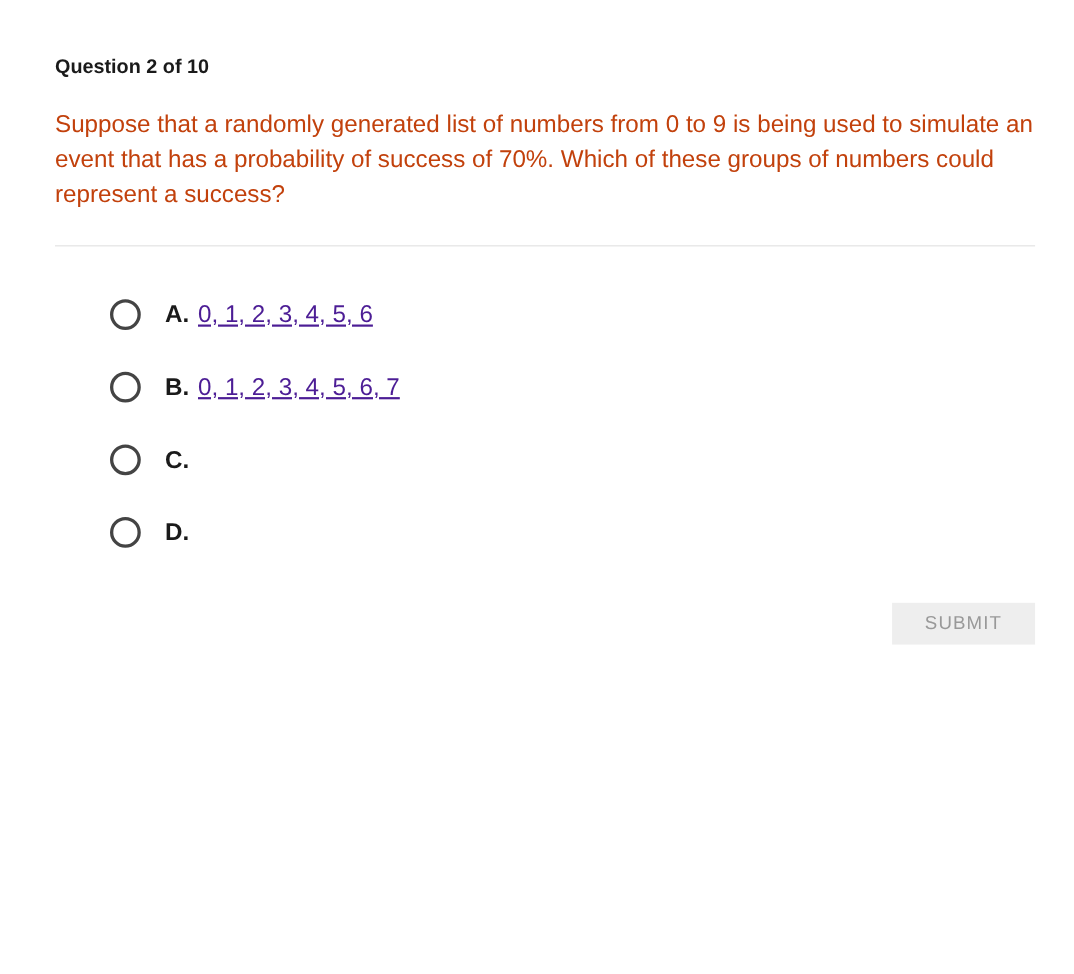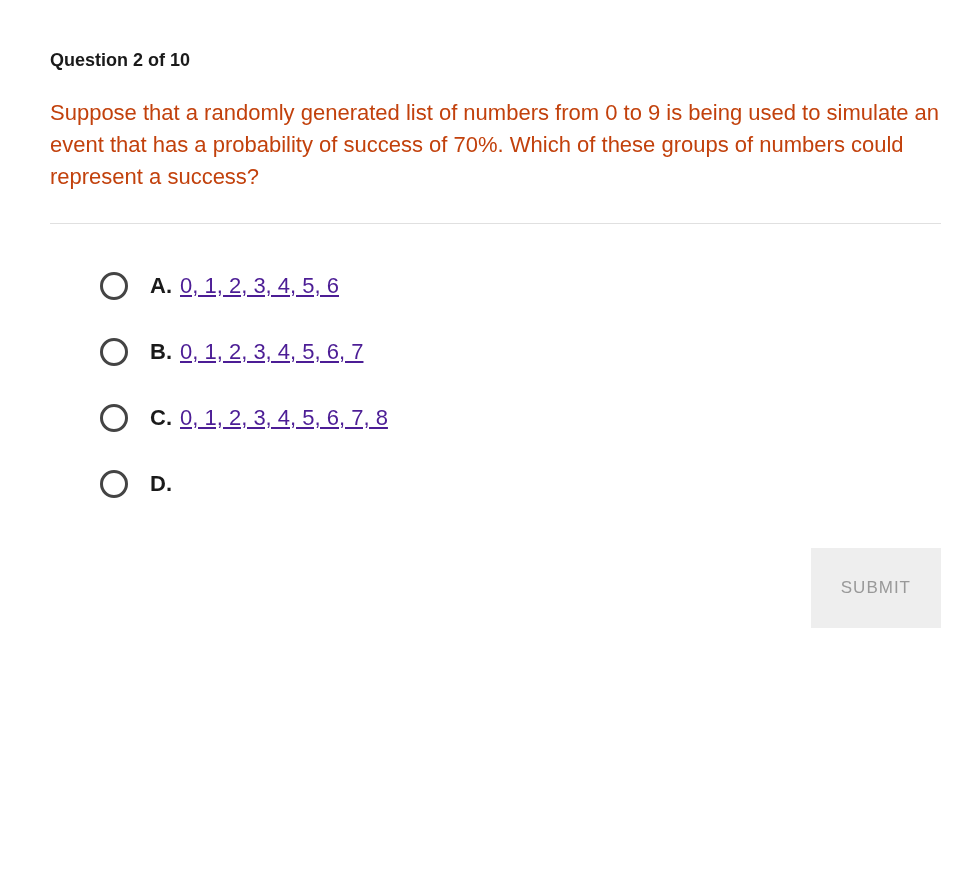--- a/index.html
+++ b/index.html
@@ -63,21 +63,21 @@
     .submit-container {
       display: flex;
       justify-content: flex-end;
       margin-top: 50px;
       padding-right: 0px;
     }
     .submit-button {
       background: #eeeeee;
       color: #999999;
       border: none;
-      padding: 30px 30px;
+      padding: 9px 30px;
       font-size: 17px;
       font-weight: 500;
       letter-spacing: 1px;
       cursor: pointer;
       font-family: Arial, Helvetica, sans-serif;
     }
   </style>
 </head>
 <body>
 
@@ -94,21 +94,20 @@
     <span class="option-text">0, 1, 2, 3, 4, 5, 6</span>
   </div>
   <div class="option">
     <div class="radio"></div>
     <span class="option-label">B.</span>
     <span class="option-text">0, 1, 2, 3, 4, 5, 6, 7</span>
   </div>
   <div class="option">
     <div class="radio"></div>
     <span class="option-label">C.</span>
-    <span class="option-text">0, 1, 2, 3, 4, 5, 6, 7, 8</span>
   </div>
   <div class="option">
     <div class="radio"></div>
     <span class="option-label">D.</span>
   </div>
 </div>
 
 <div class="submit-container">
   <button class="submit-button">SUBMIT</button>
 </div>

